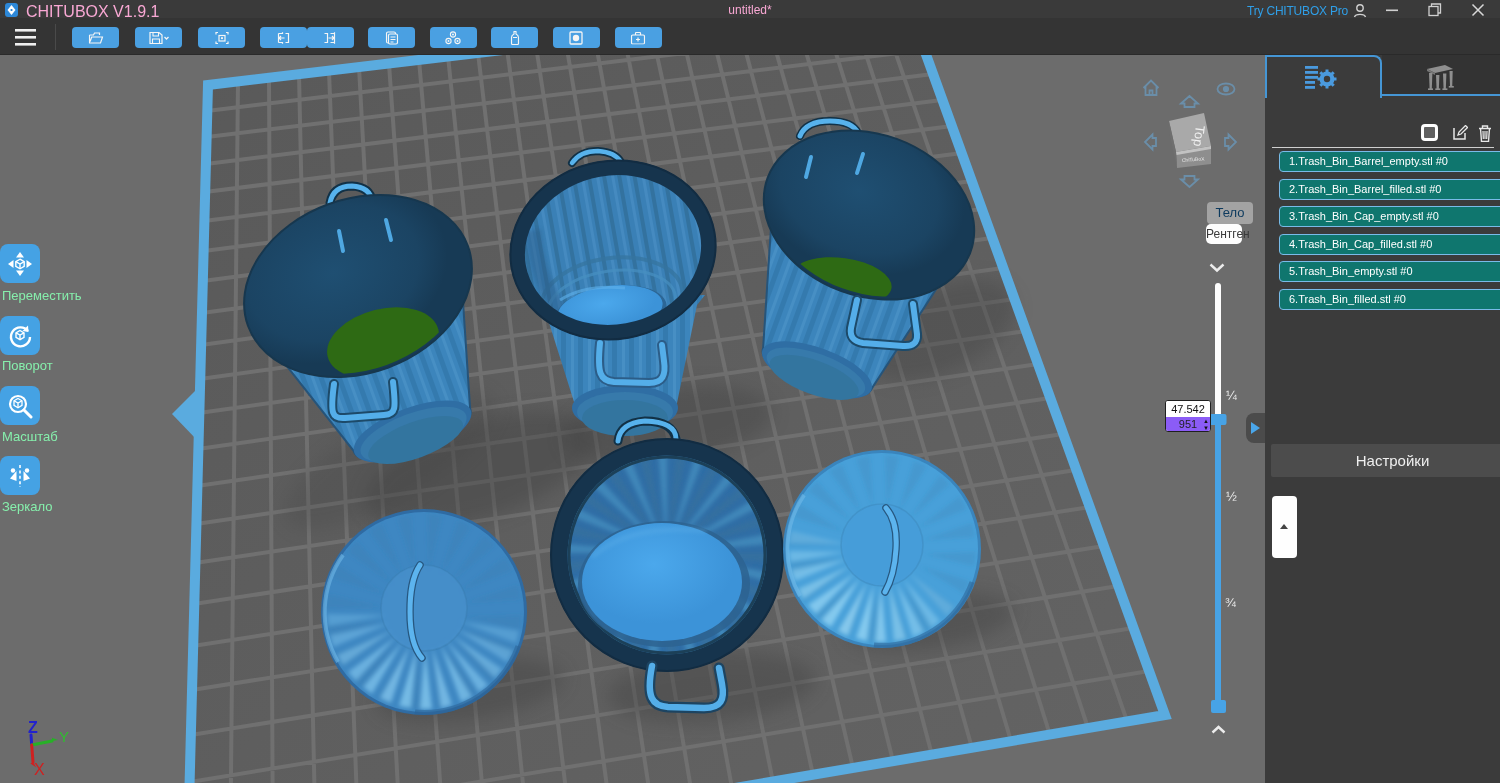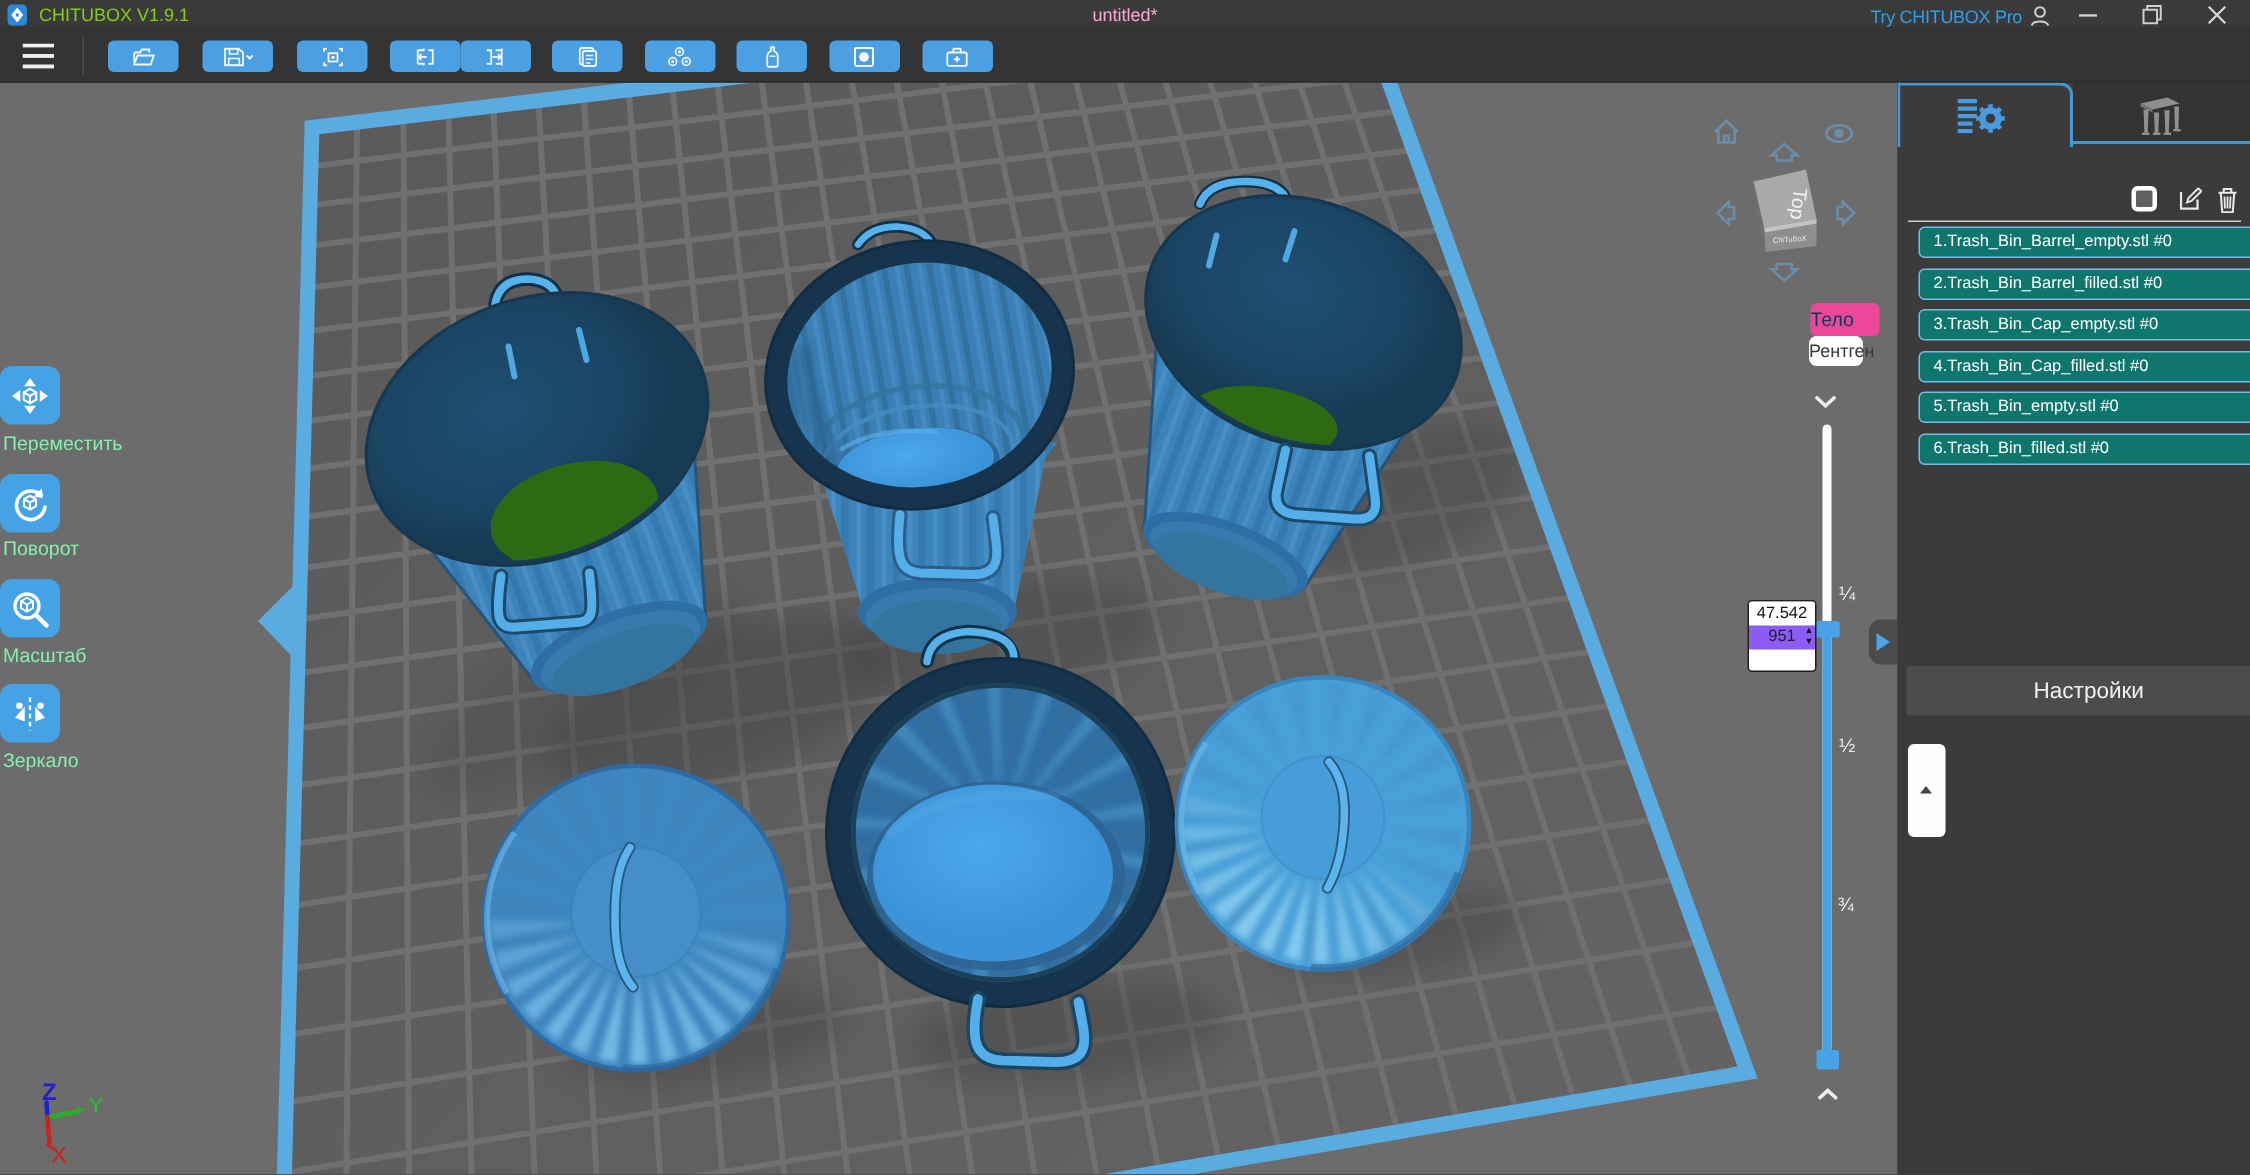--- a/index.html
+++ b/index.html
@@ -2,39 +2,39 @@
 <html><head>
 <meta charset="utf-8">
 <style>
 *{margin:0;padding:0;box-sizing:border-box}
 html,body{width:1500px;height:783px;overflow:hidden;background:#383838;font-family:"Liberation Sans",sans-serif}
 #app{position:relative;width:1500px;height:783px}
 
 #titlebar{position:absolute;left:0;top:0;width:1500px;height:18px;background:#3a3a3a;color:#e8e8e8}
 #logo{position:absolute;left:5px;top:3px;width:13px;height:14px;background:#2d88d8;border-radius:3px}
 #logo svg{position:absolute;left:0;top:0}
-#apptitle{position:absolute;left:26px;top:3px;font-size:12px;color:#84cc16}
+#apptitle{position:absolute;left:26px;top:3px;font-size:16px;color:#f9a8d4}
 #doctitle{position:absolute;left:0;right:0;top:3px;text-align:center;font-size:12px;color:#f9a8d4}
 #tryPro{position:absolute;left:1247px;top:4px;font-size:12px;color:#2f9fe8;letter-spacing:-0.2px}
 .wbtn{position:absolute;top:0;width:30px;height:21px;color:#d8d8d8}
 
 #toolbar{position:absolute;left:0;top:18px;width:1500px;height:37px;background:#343434;border-bottom:1px solid #2a2a2a}
 #toolbar .sep{position:absolute;left:55px;top:6px;width:1px;height:26px;background:#4a4a4a}
 .tbtn{position:absolute;top:9px;width:47px;height:21px;background:#4aa0e2;border-radius:4px}
 .tbtn svg{position:absolute;left:50%;top:50%;transform:translate(-50%,-50%)}
 
 #viewport{position:absolute;left:0;top:55px;width:1265px;height:728px;background:#6c6c6c;overflow:hidden}
 
 .ltool{position:absolute;left:0;width:40px;height:39px;background:#45a2e4;border-radius:8px}
 .ltool svg{position:absolute;left:50%;top:50%;transform:translate(-50%,-50%)}
 .llabel{position:absolute;left:2px;font-size:13px;color:#86efac;white-space:nowrap}
 
-#telo{position:absolute;left:1207px;top:147px;width:46px;height:22px;background:#ec4899;border-radius:4px;color:#0d3a5e;font-size:13px;text-align:left;line-height:22px}
+#telo{position:absolute;left:1207px;top:147px;width:46px;height:22px;background:#a3a3a3;border-radius:4px;color:#0d3a5e;font-size:13px;text-align:center;line-height:22px}
 #rentgen{position:absolute;left:1206px;top:169px;width:36px;height:20px;background:#fdfdfd;border-radius:5px;color:#3a3a3a;font-size:12px;text-align:center;line-height:20px}
-#valbox{position:absolute;left:1165px;top:345px;width:46px;height:48px;border:1px solid #1f1f1f;border-radius:3px;overflow:hidden;background:#fff}
+#valbox{position:absolute;left:1165px;top:345px;width:46px;height:32px;border:1px solid #1f1f1f;border-radius:3px;overflow:hidden;background:#fff}
 #valbox .v1{height:16px;background:#fff;color:#111;font-size:11px;text-align:center;line-height:16px}
 #valbox .v2{height:16px;background:#8b5cf6;color:#222;font-size:11px;text-align:center;line-height:15px;position:relative}
 #valbox .spin{position:absolute;right:1px;top:1px;font-size:6px;line-height:7px;color:#111}
 .frac{position:absolute;color:#ececec;font-size:13px}
 #notch{position:absolute;left:1246px;top:358px;width:19px;height:30px;background:#4b4b4b;border-radius:8px 0 0 8px}
 #notch:after{content:"";position:absolute;left:5px;top:9px;border-left:9px solid #4aa6ea;border-top:6px solid transparent;border-bottom:6px solid transparent}
 
 #rpanel{position:absolute;left:1265px;top:55px;width:235px;height:728px;background:#3b3b3b}
 #tab1{position:absolute;left:0;top:0;width:117px;height:43px;background:#3b3b3b;border-top:2px solid #4596d5;border-right:2px solid #4596d5;border-left:2px solid #4596d5;border-radius:0 8px 0 0}
 #tab2{position:absolute;left:117px;top:0;width:118px;height:41px;background:#333333;border-bottom:2px solid #4596d5}

